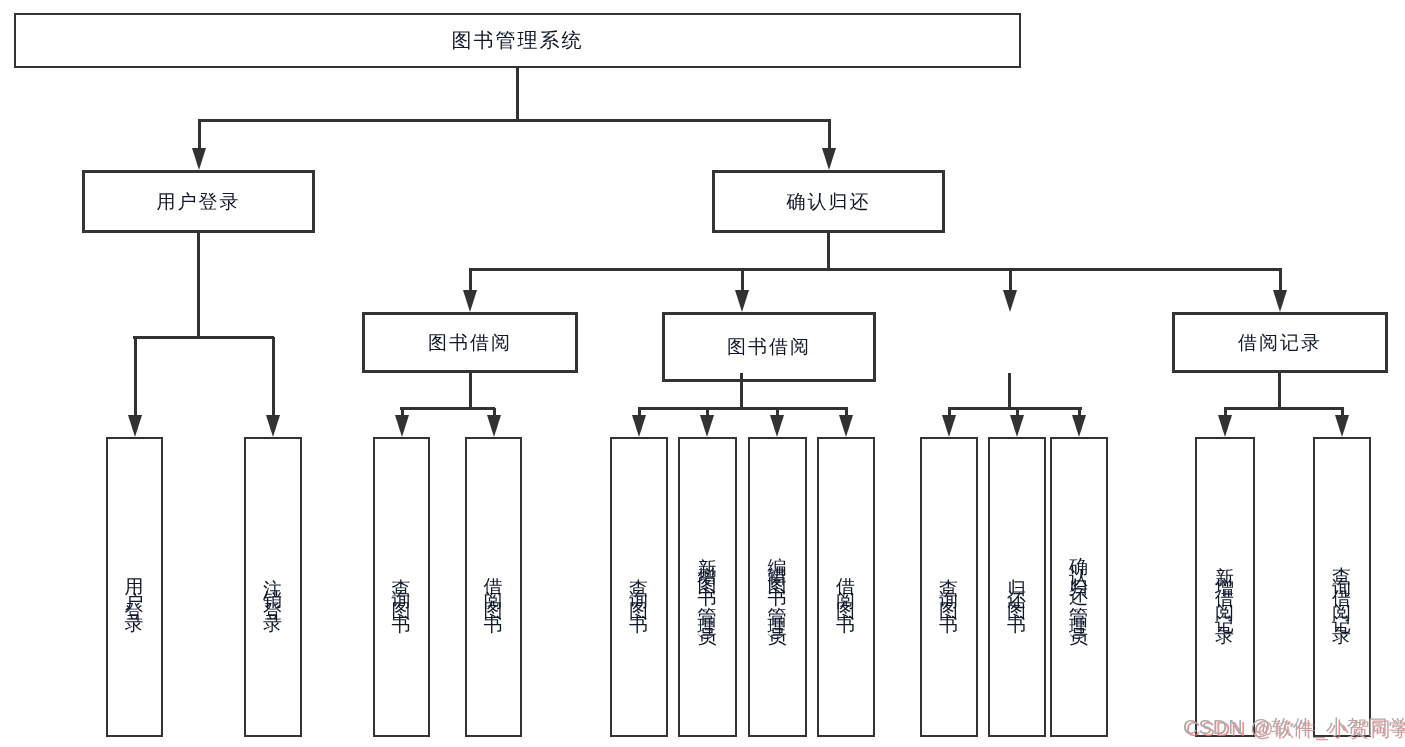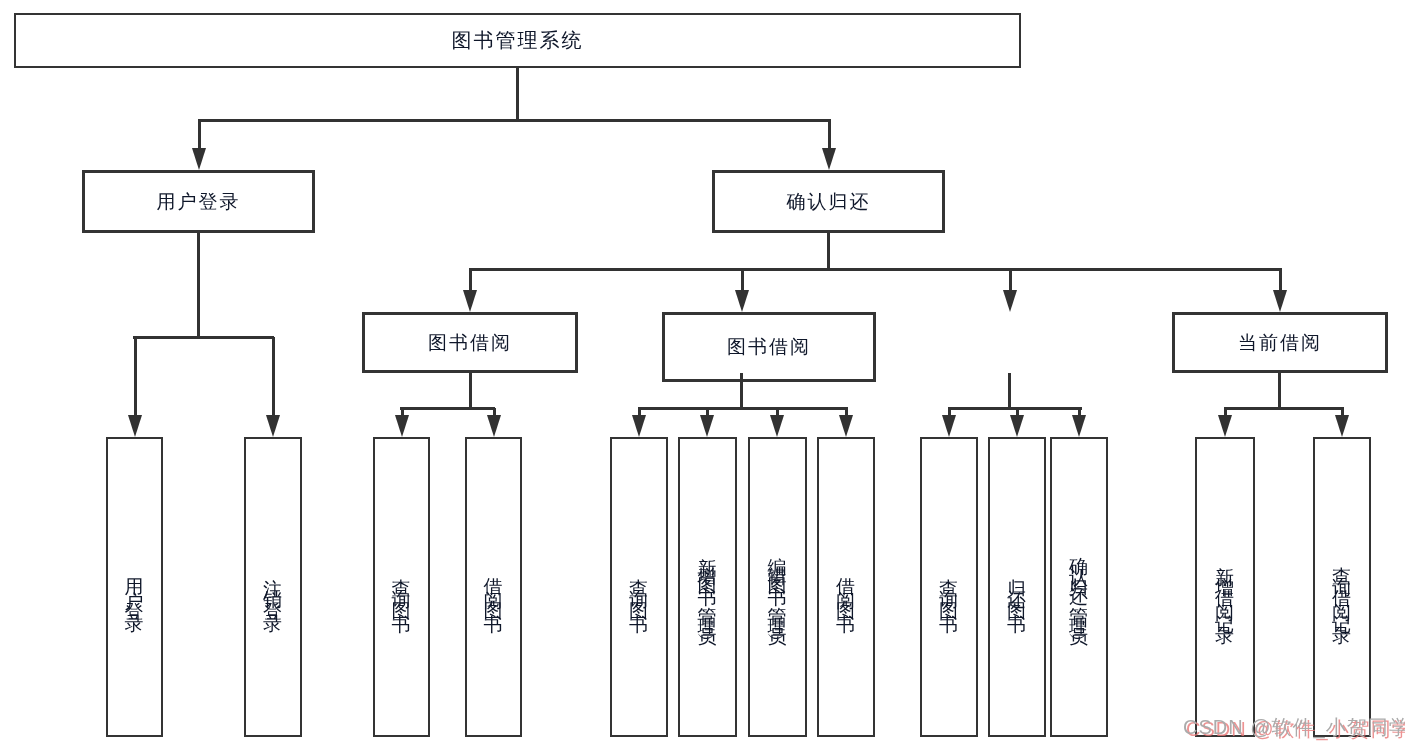--- a/index.html
+++ b/index.html
@@ -72,21 +72,21 @@
 
   <div class="ln" style="left:827px;top:233px;width:3px;height:37px"></div>
   <div class="ln" style="left:469px;top:268px;width:813px;height:3px"></div>
   <div class="arr" style="left:463px;top:269px;height:43px"></div>
   <div class="arr" style="left:735px;top:269px;height:43px"></div>
   <div class="arr" style="left:1003px;top:269px;height:43px"></div>
   <div class="arr" style="left:1273px;top:269px;height:43px"></div>
 
   <div class="box h" style="left:362px;top:312px;width:216px;height:61px">图书借阅</div>
   <div class="box h" style="left:662px;top:312px;width:214px;height:70px">图书借阅</div>
-  <div class="box h" style="left:1172px;top:312px;width:216px;height:61px">当前借阅</div>
+  <div class="box h" style="left:1172px;top:312px;width:216px;height:61px">借阅记录</div>
 
   <div class="ln" style="left:469px;top:373px;width:3px;height:35px"></div>
   <div class="ln" style="left:400px;top:407px;width:95px;height:3px"></div>
   <div class="arr" style="left:395px;top:408px;height:29px"></div>
   <div class="arr" style="left:487px;top:408px;height:29px"></div>
 
   <div class="ln" style="left:740px;top:373px;width:3px;height:35px"></div>
   <div class="ln" style="left:638px;top:407px;width:210px;height:3px"></div>
   <div class="arr" style="left:632px;top:408px;height:29px"></div>
   <div class="arr" style="left:700px;top:408px;height:29px"></div>

